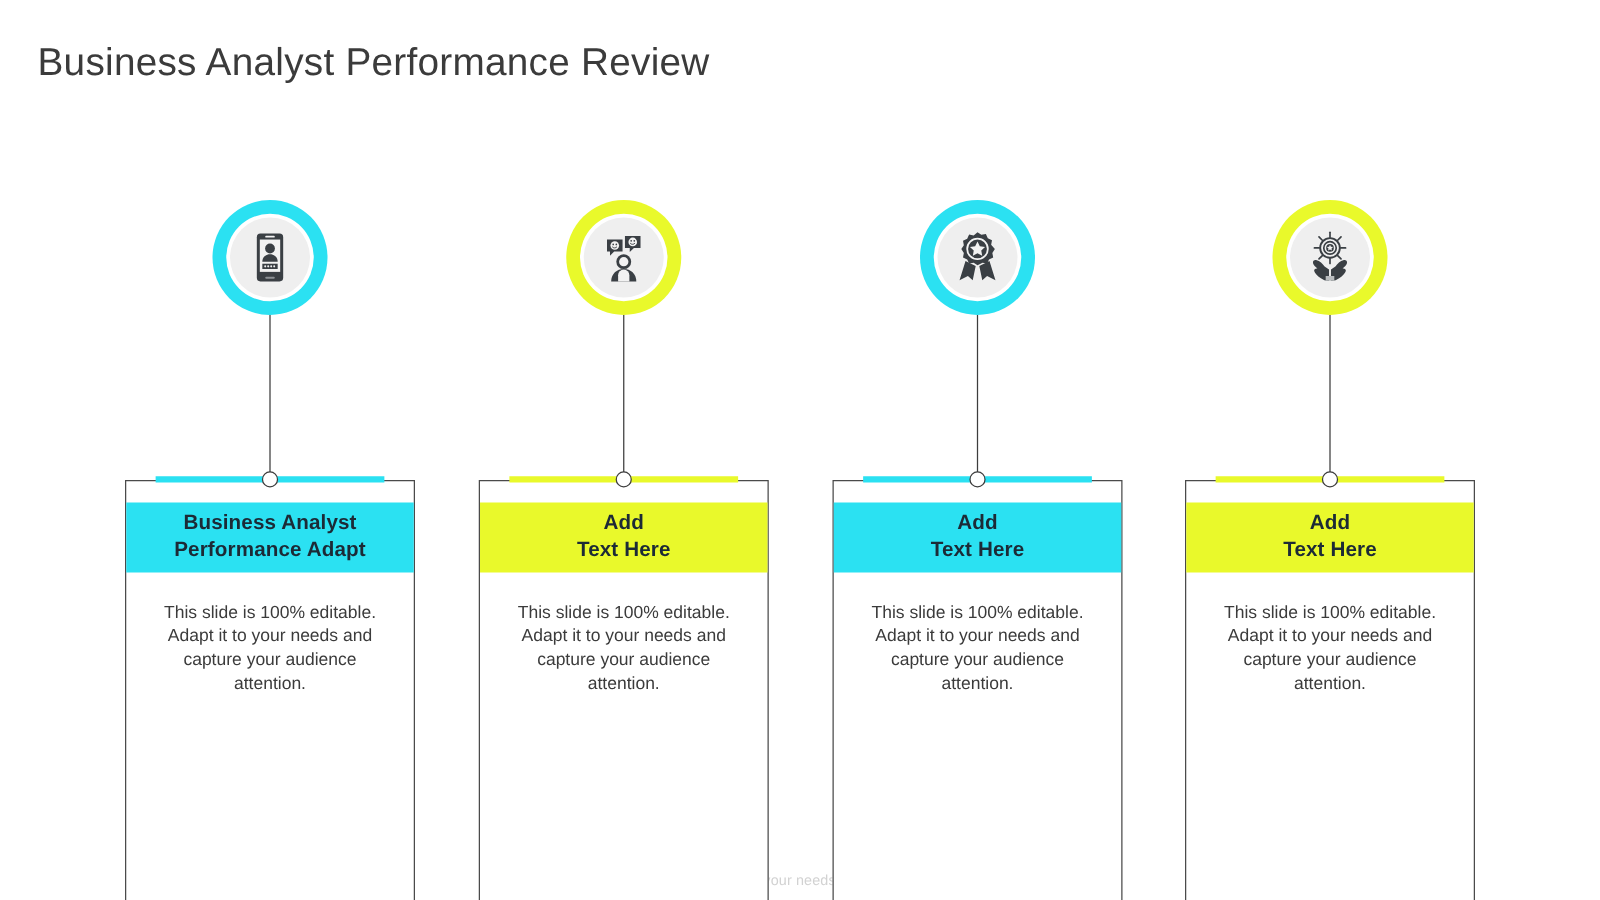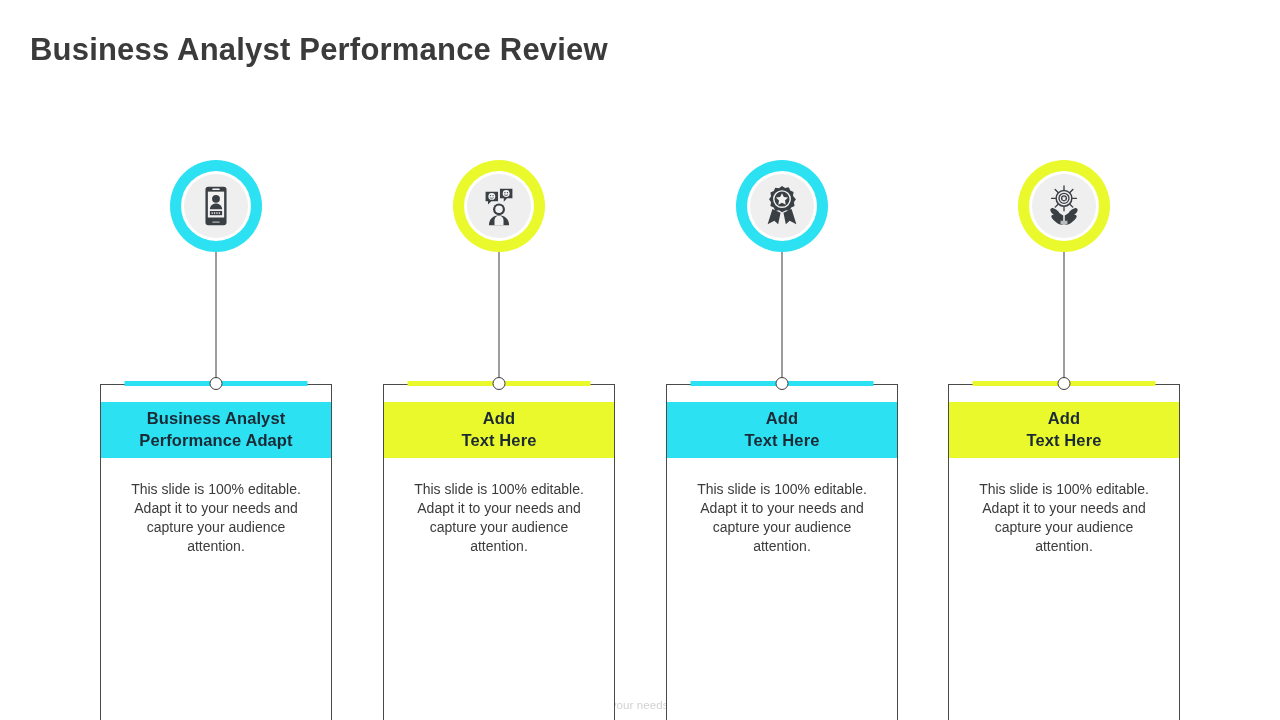--- a/index.html
+++ b/index.html
@@ -14,21 +14,21 @@
     overflow: hidden;
     position: relative;
   }
 
   
   .slide-title {
     position: absolute;
     left: 30px;
     top: 32px;
     font-size: 31px;
-    font-weight: 700;
+    font-weight: 400;
     color: #3b3b3b;
     letter-spacing: 0.2px;
     white-space: nowrap;
   }
 
   
   .columns {
     position: absolute;
     left: 0;
     top: 0;

